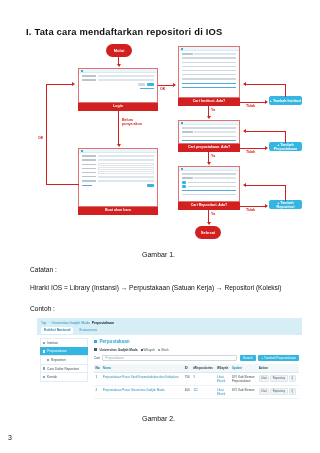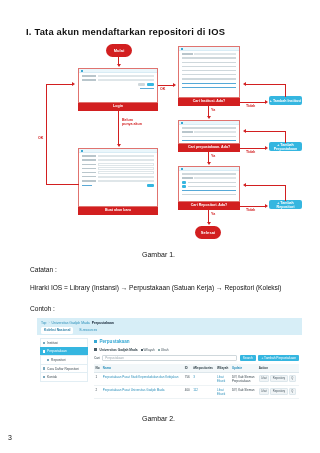--- a/index.html
+++ b/index.html
@@ -108,21 +108,21 @@
   .sh-act{display:flex;gap:1px;}
   .sh-act span{background:#f0f4f6;border:1px solid #dde7ec;border-radius:1px;
     font-size:2.6px;padding:1px 1.5px;color:#4a5a63;white-space:nowrap;}
   .pgno{position:absolute;left:8px;top:434px;font-size:7px;color:#111;}
 </style>
 </head>
 <body>
 
 <div class="page">
 
-  <div class="doc-title">I. Tata akun mendaftarkan repositori di IOS</div>
+  <div class="doc-title">I. Tata cara mendaftarkan repositori di IOS</div>
 
   <div class="flow">
 
     <div class="pill" style="left:88px;top:0px;width:26px;height:13px;">Mulai</div>
     <div class="ln" style="left:100px;top:13px;width:1px;height:8px;"></div>
     <div class="ah down" style="left:98.6px;top:20px;"></div>
 
     <div class="card" style="left:60px;top:24px;width:80px;height:35px;">
       <div class="cbar">
           <i></i>

